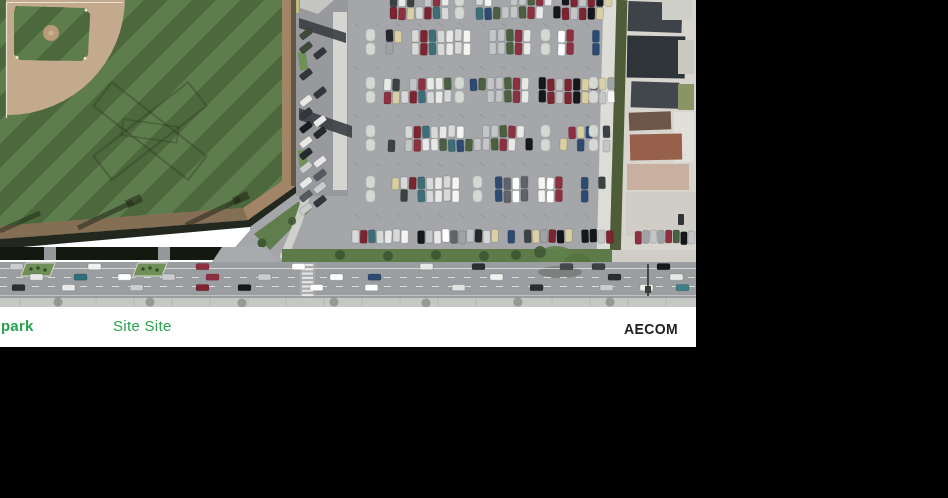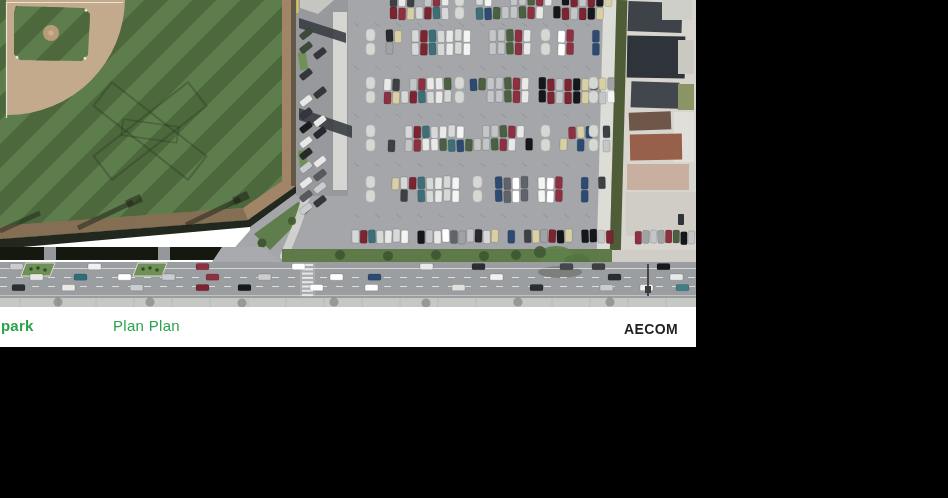--- a/index.html
+++ b/index.html
@@ -491,17 +491,17 @@
         <circle cx="58" cy="302" r="4.5" fill="rgba(40,45,35,0.3)"></circle>
         <circle cx="150" cy="302" r="4.5" fill="rgba(40,45,35,0.3)"></circle>
         <circle cx="242" cy="303" r="4.5" fill="rgba(40,45,35,0.3)"></circle>
         <circle cx="334" cy="302" r="4.5" fill="rgba(40,45,35,0.3)"></circle>
         <circle cx="426" cy="303" r="4.5" fill="rgba(40,45,35,0.3)"></circle>
         <circle cx="518" cy="302" r="4.5" fill="rgba(40,45,35,0.3)"></circle>
         <circle cx="610" cy="302" r="4.5" fill="rgba(40,45,35,0.3)"></circle>
       </svg>
     <div class="caption">
       <span class="proj" style="color: rgb(42, 163, 78);">park</span>
-      <span class="subt" style="color: rgb(42, 163, 78);">Plan Plan</span>
+      <span class="subt" style="color: rgb(42, 163, 78);">Site Site</span>
       <span class="logo" style="color: rgb(30, 32, 34);">AECOM</span>
     </div>
   </div>
 </div>
 
 </body></html>

